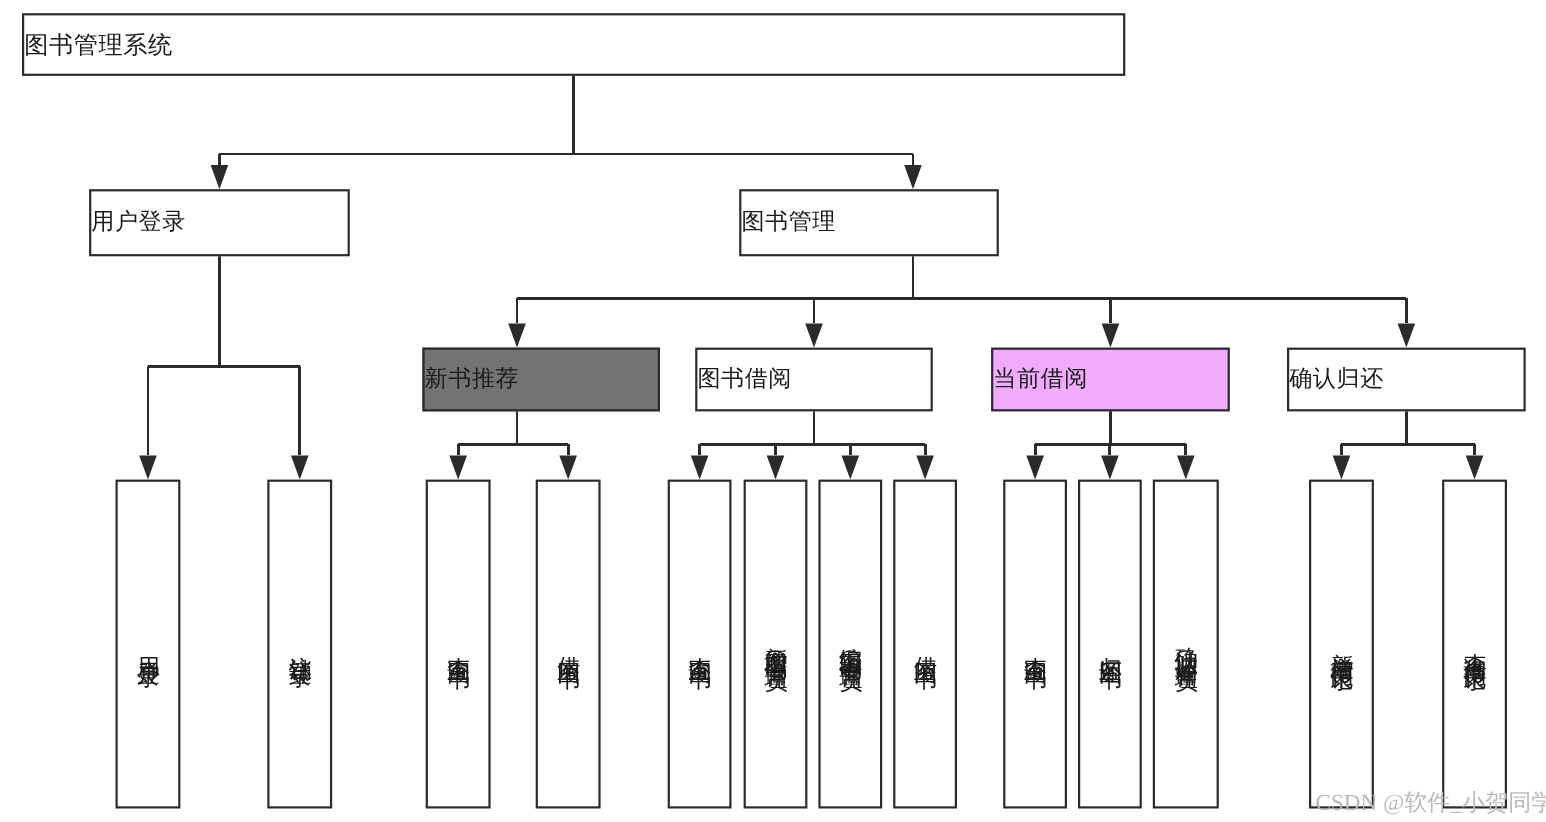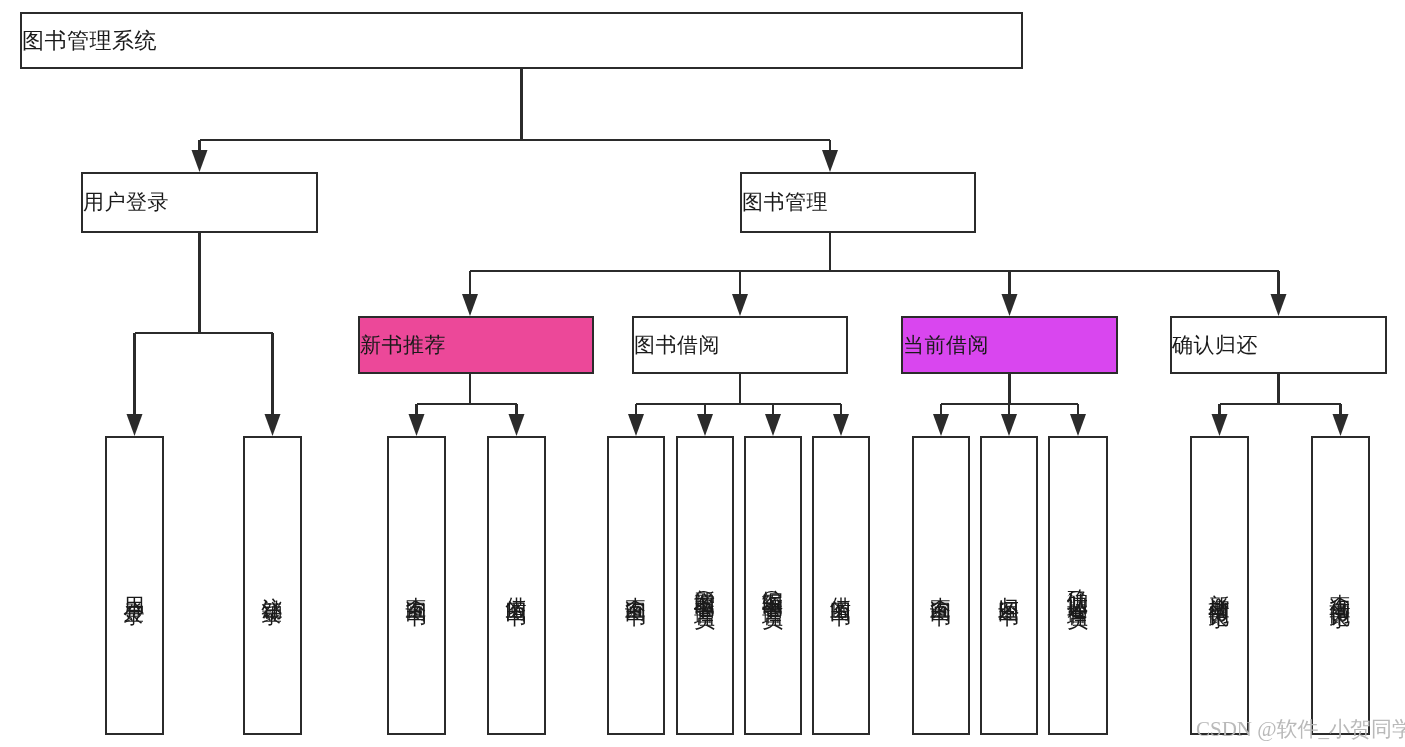--- a/index.html
+++ b/index.html
@@ -127,30 +127,30 @@
       <line x1="1340.5" y1="404" x2="1340.5" y2="414" stroke="#2b2b2b" stroke-width="2.6" shape-rendering="crispEdges"></line>
       <polygon points="1332.5,414 1348.5,414 1340.5,436" fill="#2b2b2b"></polygon>
     </svg>
   <div id="node-layer">
       <div class="node-box horizontal root" style="left: 20px; top: 12px; width: 1003px; height: 57px; border-color: rgb(43, 43, 43); background: rgb(255, 255, 255);">
         <div class="node-label" style="color: rgb(26, 26, 26);">图书管理系统</div>
       </div>
       <div class="node-box horizontal" style="left: 81px; top: 172px; width: 237px; height: 61px; border-color: rgb(43, 43, 43); background: rgb(255, 255, 255);">
         <div class="node-label" style="color: rgb(26, 26, 26);">用户登录</div>
       </div>
-      <div class="node-box horizontal" style="left: 740px; top: 172px; width: 236px; height: 61px; border-color: rgb(43, 43, 43); background: rgb(255, 255, 255);">
+      <div class="node-box horizontal" style="left: 672px; top: 172px; width: 236px; height: 61px; border-color: rgb(43, 43, 43); background: rgb(255, 255, 255);">
         <div class="node-label" style="color: rgb(26, 26, 26);">图书管理</div>
       </div>
-      <div class="node-box horizontal" style="left: 358px; top: 316px; width: 236px; height: 58px; border-color: rgb(43, 43, 43); background: #ec4899;">
+      <div class="node-box horizontal" style="left: 384px; top: 316px; width: 216px; height: 58px; border-color: rgb(43, 43, 43); background: #737373;">
         <div class="node-label" style="color: rgb(26, 26, 26);">新书推荐</div>
       </div>
       <div class="node-box horizontal" style="left: 632px; top: 316px; width: 216px; height: 58px; border-color: rgb(43, 43, 43); background: rgb(255, 255, 255);">
         <div class="node-label" style="color: rgb(26, 26, 26);">图书借阅</div>
       </div>
-      <div class="node-box horizontal" style="left: 901px; top: 316px; width: 217px; height: 58px; border-color: rgb(43, 43, 43); background: #d946ef;">
+      <div class="node-box horizontal" style="left: 901px; top: 316px; width: 217px; height: 58px; border-color: rgb(43, 43, 43); background: #f0abfc;">
         <div class="node-label" style="color: rgb(26, 26, 26);">当前借阅</div>
       </div>
       <div class="node-box horizontal" style="left: 1170px; top: 316px; width: 217px; height: 58px; border-color: rgb(43, 43, 43); background: rgb(255, 255, 255);">
         <div class="node-label" style="color: rgb(26, 26, 26);">确认归还</div>
       </div>
       <div class="node-box vertical" style="left: 105px; top: 436px; width: 59px; height: 299px; border-color: rgb(43, 43, 43); background: rgb(255, 255, 255);">
         <div class="node-label" style="color: rgb(26, 26, 26);">用户登录</div>
       </div>
       <div class="node-box vertical" style="left: 243px; top: 436px; width: 59px; height: 299px; border-color: rgb(43, 43, 43); background: rgb(255, 255, 255);">
         <div class="node-label" style="color: rgb(26, 26, 26);">注销登录</div>

